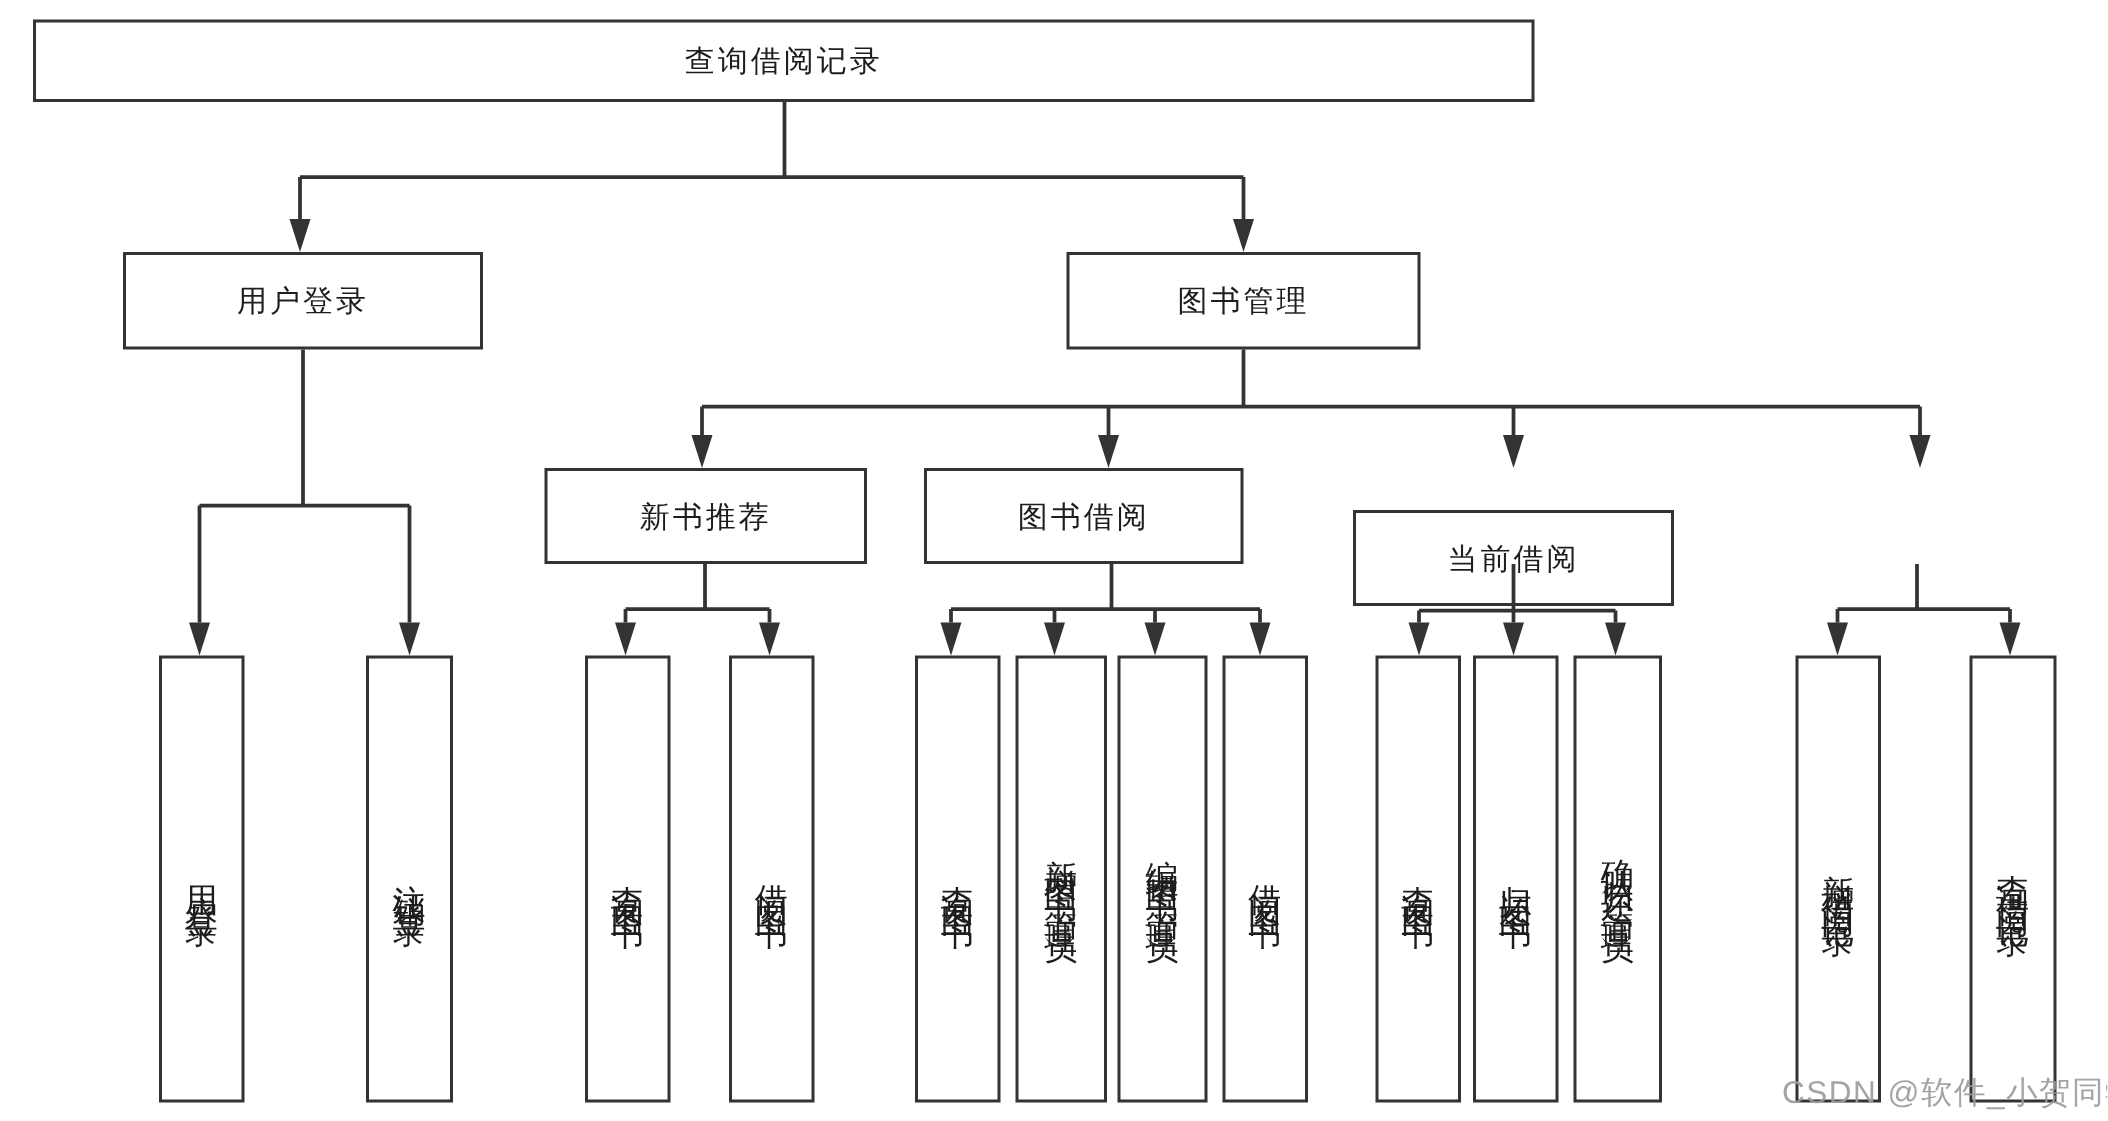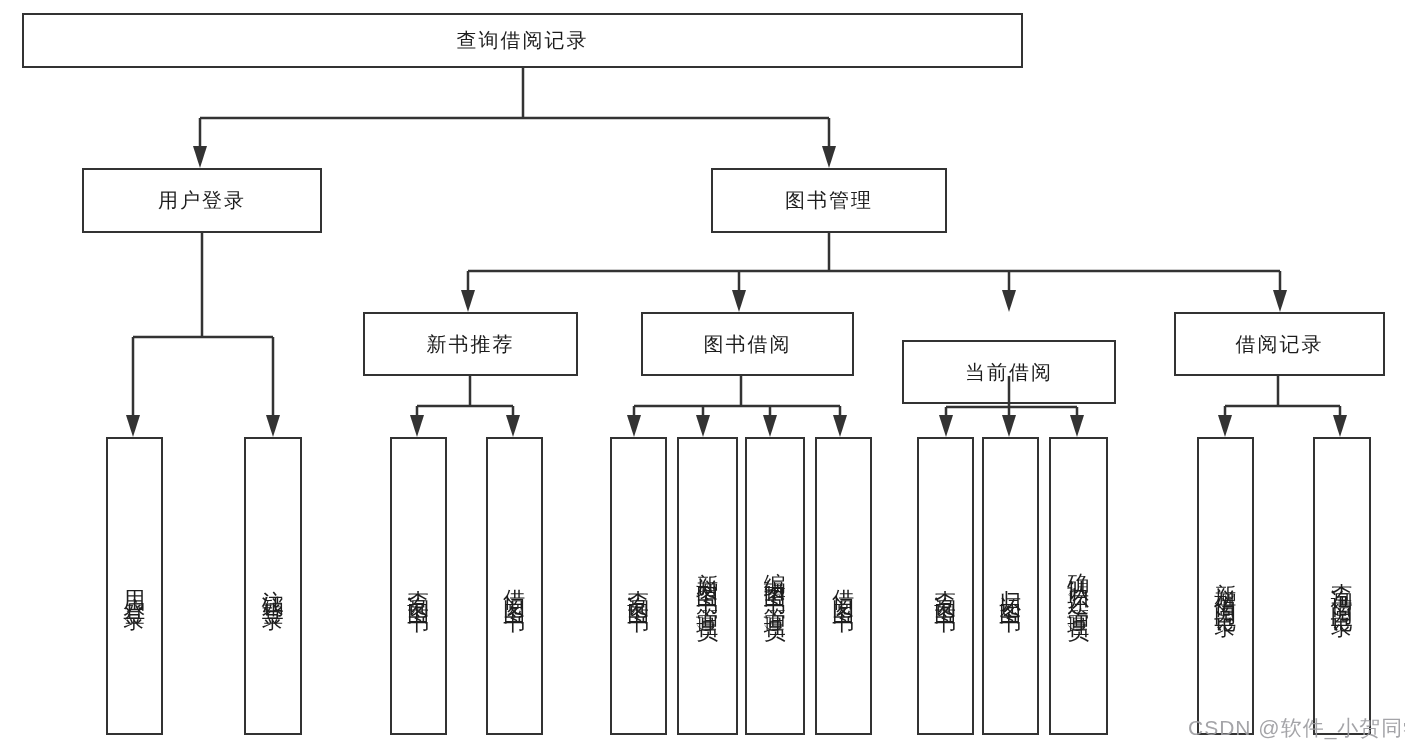--- a/index.html
+++ b/index.html
@@ -87,28 +87,25 @@
   <div class="node h" style="left:82px; top:168px; width:240px; height:65px;">
     <span>用户登录</span>
   </div>
   <div class="node h" style="left:363px; top:312px; width:215px; height:64px;">
     <span>新书推荐</span>
   </div>
 
   <div class="node h" style="left:711px; top:168px; width:236px; height:65px;">
     <span>图书管理</span>
   </div>
-  <div class="node h" style="left:641px; top:312px; width:213px; height:64px;">
+  <div class="node h" style="left:616px; top:312px; width:213px; height:64px;">
     <span>图书借阅</span>
   </div>
   <div class="node h" style="left:902px; top:312px; width:214px; height:64px;margin-top:28px;">
     <span>当前借阅</span>
-  </div>
-  <div class="node h" style="left:1174px; top:312px; width:211px; height:64px;">
-    <span>借阅记录</span>
   </div>
 
   <div class="node v" style="left:106px; top:437px; width:57px; height:298px;">
     <span>用户登录</span>
   </div>
   <div class="node v" style="left:244px; top:437px; width:58px; height:298px;">
     <span>注销登录</span>
   </div>
 
   <div class="node v" style="left:390px; top:437px; width:57px; height:298px;">

